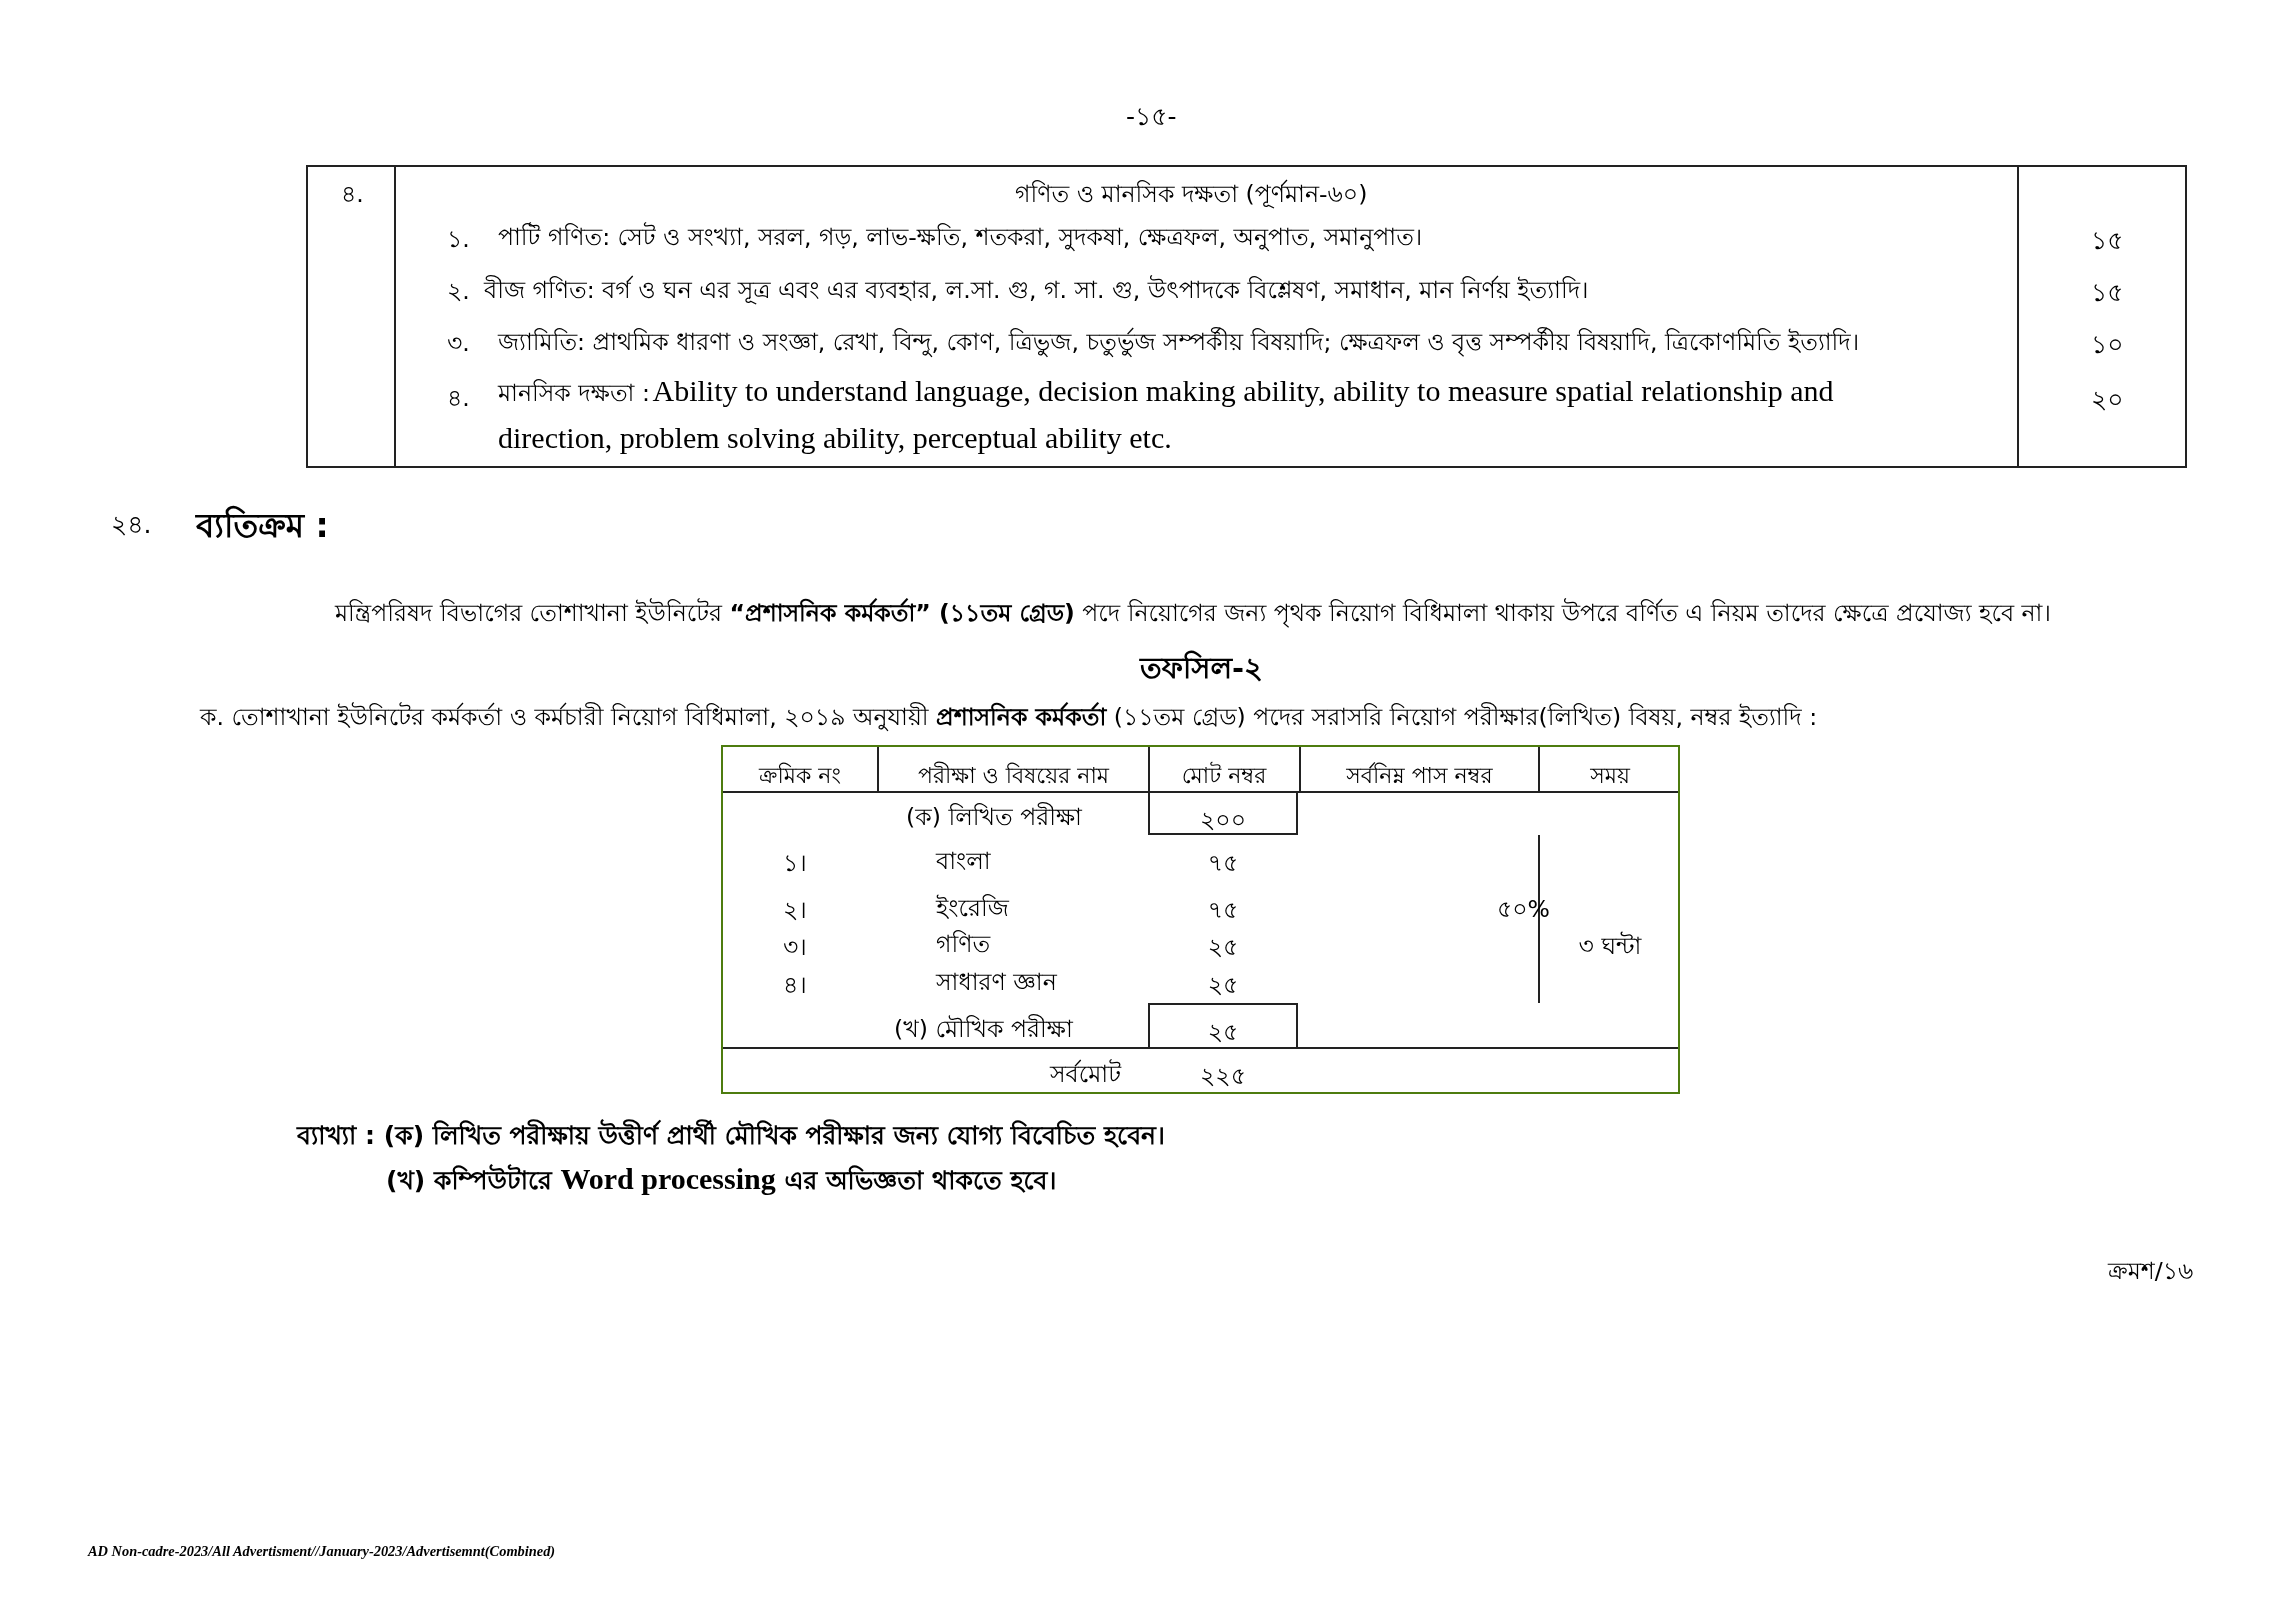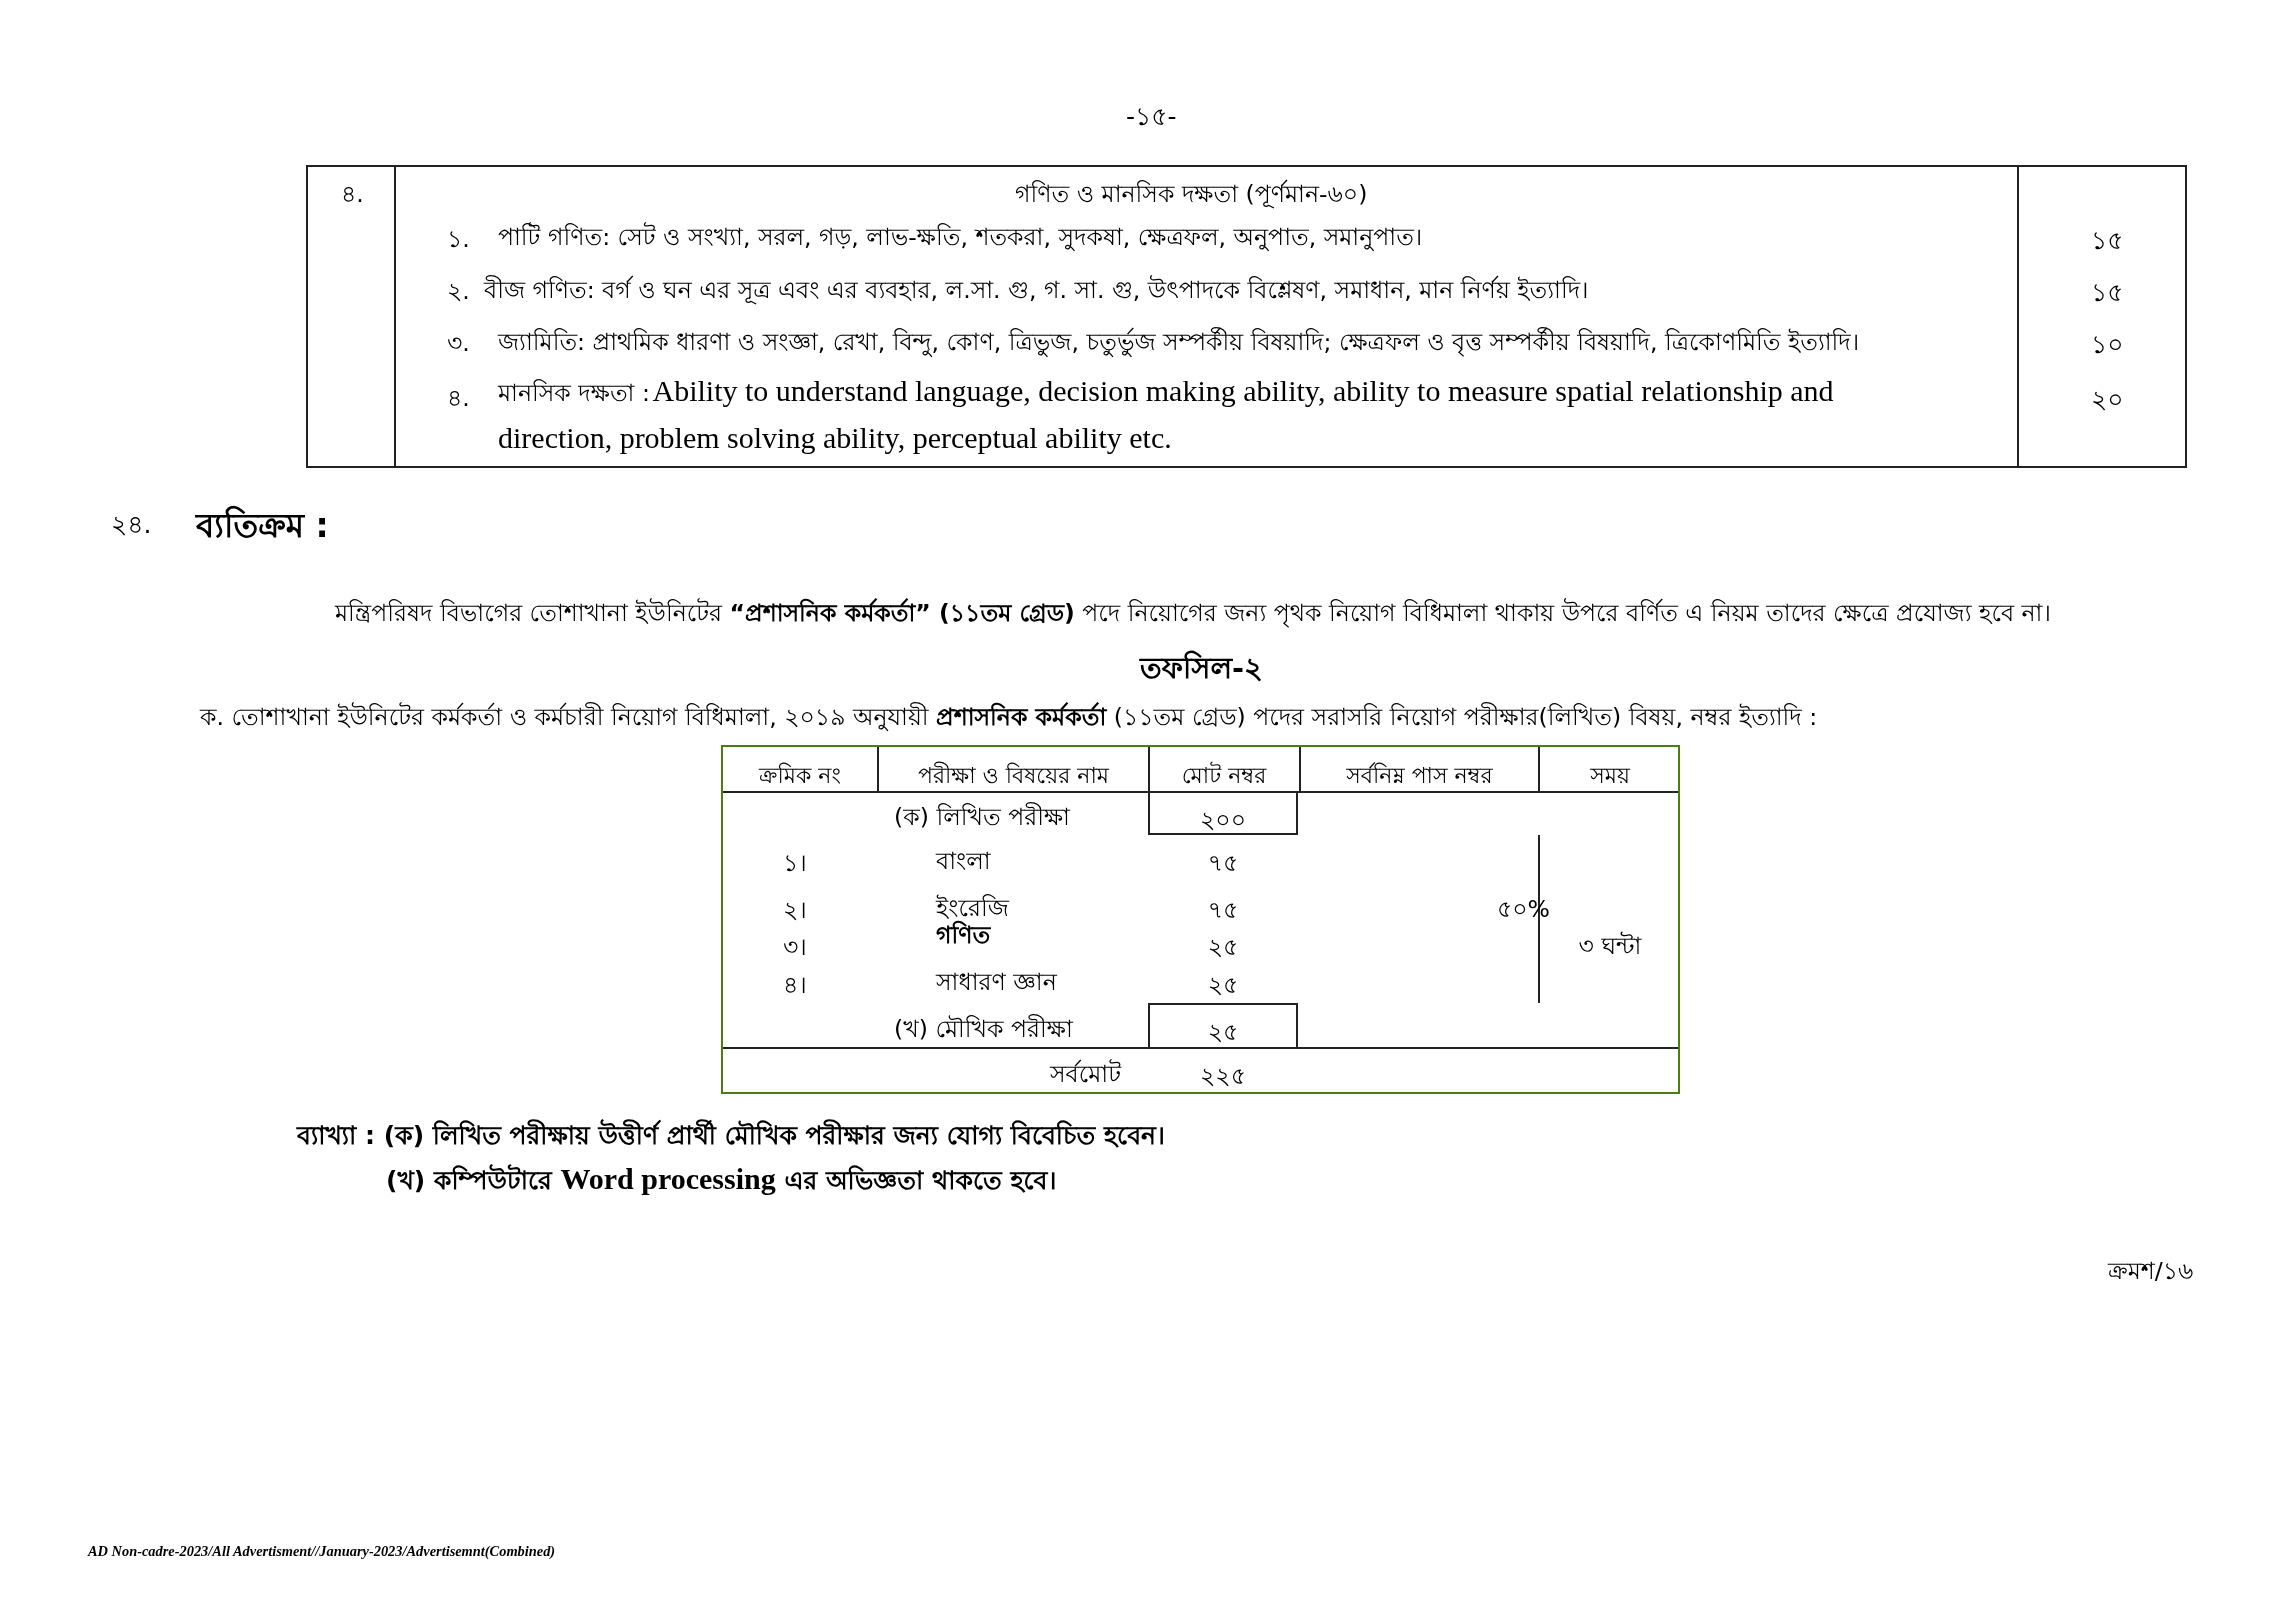--- a/index.html
+++ b/index.html
@@ -105,33 +105,33 @@
   <div class="t2-line" style="left:815px; top:88px; height:168px; width:2px;"></div>
 
   <div class="t2-line" style="left:0; right:0; top:300px; height:2px;"></div>
 
   <div class="abs bn t2-h" style="left:0; width:154px; top:10.5px;">ক্রমিক নং</div>
   <div class="abs bn t2-h" style="left:156px; width:269px; top:10.5px;">পরীক্ষা ও বিষয়ের নাম</div>
   <div class="abs bn t2-h" style="left:427px; width:148px; top:10.5px;">মোট নম্বর</div>
   <div class="abs bn t2-h" style="left:578px; width:237px; top:10.5px;">সর্বনিম্ন পাস নম্বর</div>
   <div class="abs bn t2-h" style="left:817px; width:140px; top:10.5px;">সময়</div>
 
-  <div class="abs bn t2-cell" style="left:171px; top:52px;text-align:center;">(ক) লিখিত পরীক্ষা</div>
+  <div class="abs bn t2-cell" style="left:183px; top:52px;text-align:center;">(ক) লিখিত পরীক্ষা</div>
   <div class="abs bn t2-cell" style="left:425px; width:150px; text-align:center; top:55px;">২০০</div>
 
   <div class="abs bn t2-cell" style="left:60px; top:98px;">১।</div>
   <div class="abs bn t2-cell" style="left:213px; top:96px;text-align:right;">বাংলা</div>
   <div class="abs bn t2-cell" style="left:425px; width:150px; text-align:center; top:98px;">৭৫</div>
 
   <div class="abs bn t2-cell" style="left:60px; top:145px;">২।</div>
   <div class="abs bn t2-cell" style="left:213px; top:143px;">ইংরেজি</div>
   <div class="abs bn t2-cell" style="left:425px; width:150px; text-align:center; top:145px;">৭৫</div>
 
   <div class="abs bn t2-cell" style="left:60px; top:182px;">৩।</div>
-  <div class="abs bn t2-cell" style="left:213px; top:170px;font-weight:bold;">গণিত</div>
+  <div class="abs bn t2-cell" style="left:213px; top:179px;">গণিত</div>
   <div class="abs bn t2-cell" style="left:425px; width:150px; text-align:center; top:182px;">২৫</div>
 
   <div class="abs bn t2-cell" style="left:60px; top:220px;">৪।</div>
   <div class="abs bn t2-cell" style="left:213px; top:217px;">সাধারণ জ্ঞান</div>
   <div class="abs bn t2-cell" style="left:425px; width:150px; text-align:center; top:220px;">২৫</div>
 
   <div class="abs bn t2-cell" style="left:590px; width:237px; text-align:right; top:144px;">৫০%</div>
   <div class="abs bn t2-cell" style="left:817px; width:140px; text-align:center; top:181px;">৩ ঘন্টা</div>
 
   <div class="abs bn t2-cell" style="left:171px; top:264px;">(খ) মৌখিক পরীক্ষা</div>

